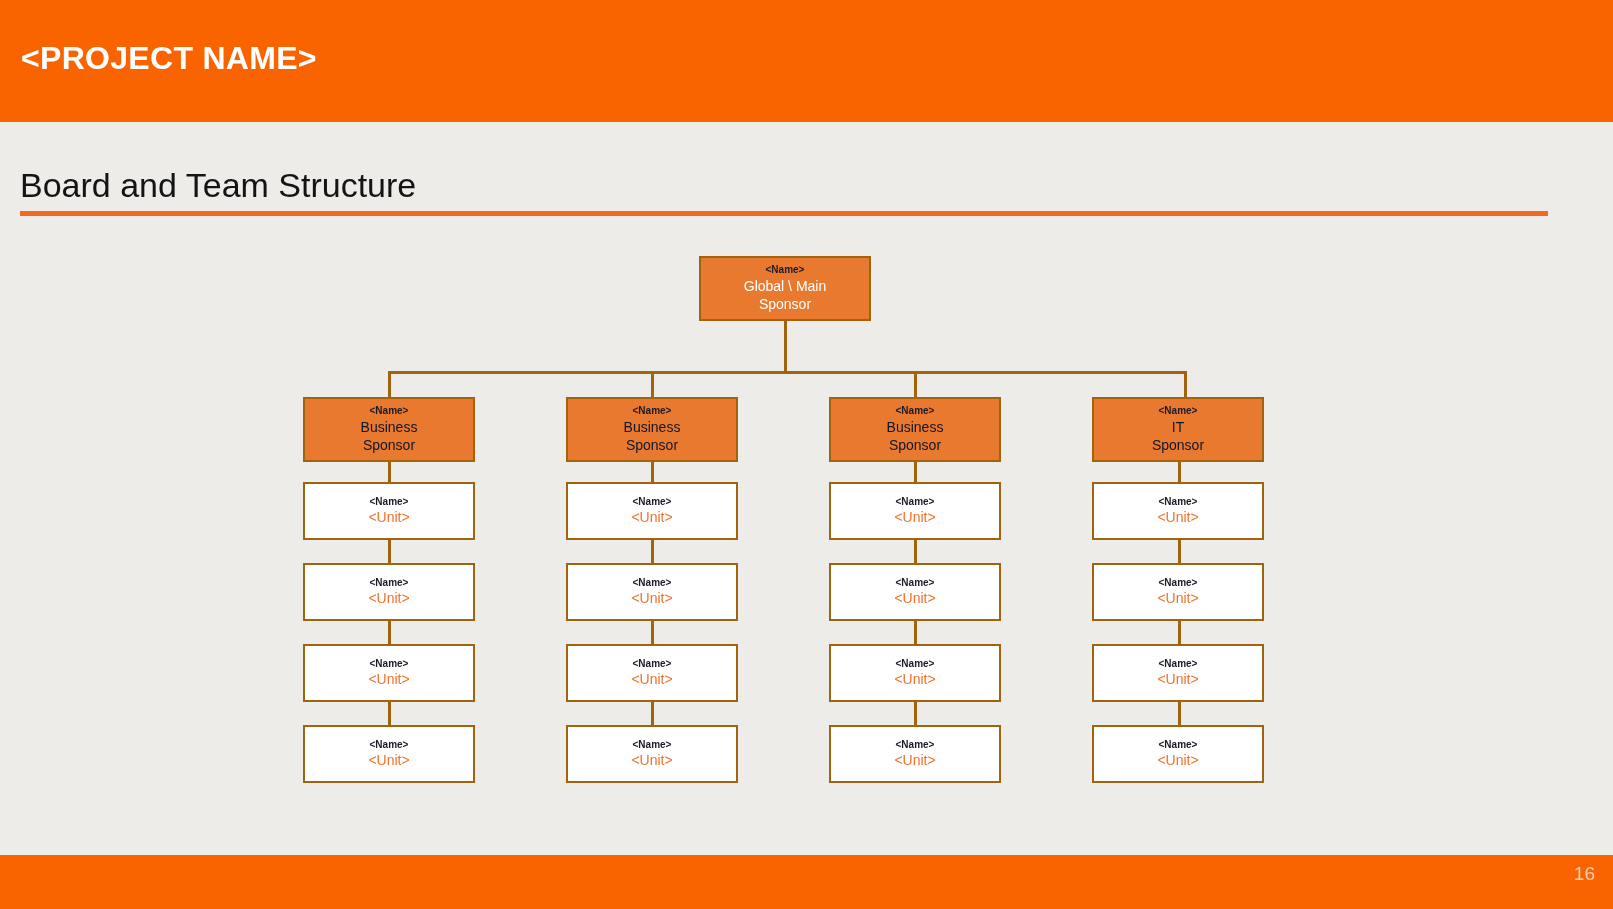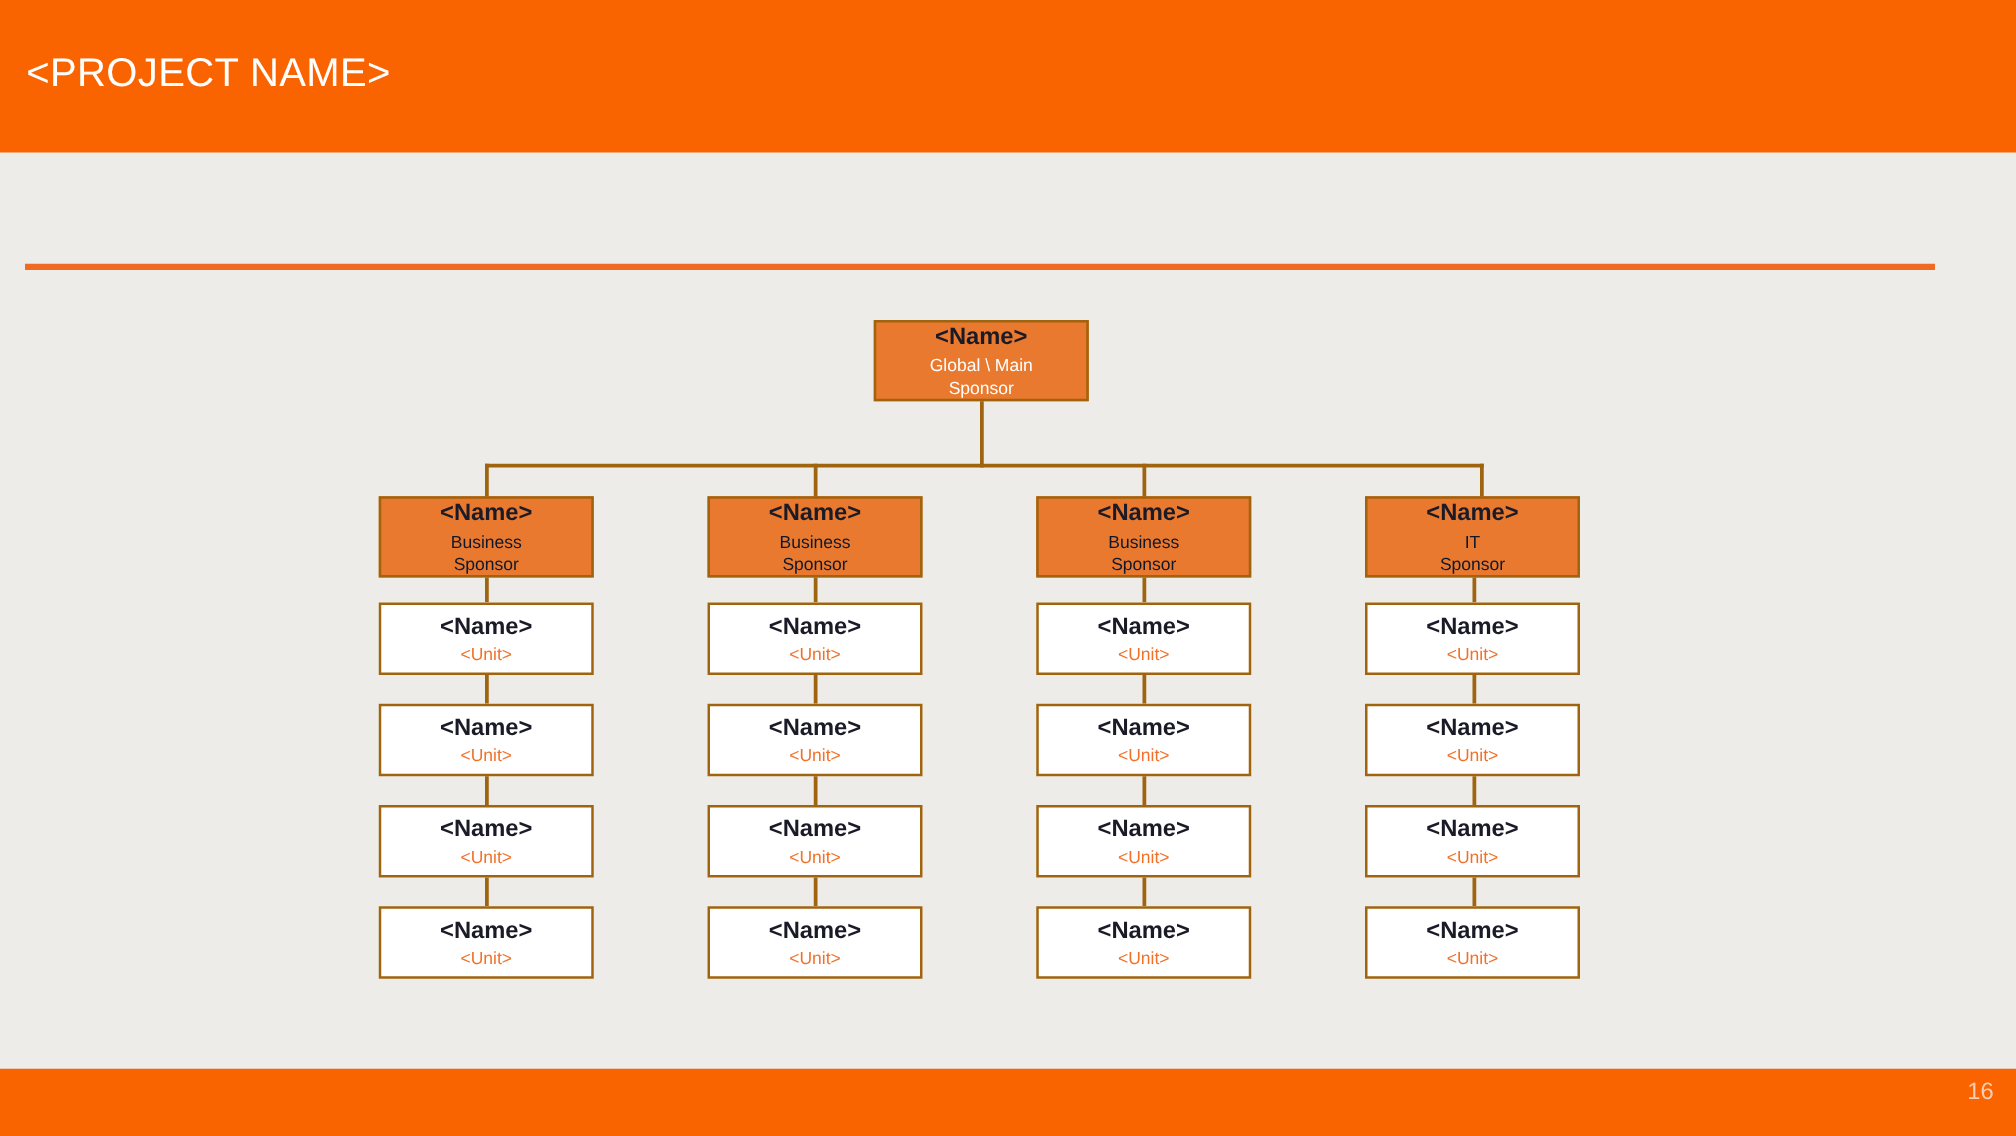--- a/index.html
+++ b/index.html
@@ -11,21 +11,21 @@
   }
   .slide { position: relative; width: 1613px; height: 909px; background: #edece8; }
 
   
   .header-bar {
     position: absolute; left: 0; top: 0; width: 1613px; height: 122px;
     background: #fa6400;
   }
   .project-title {
     position: absolute; left: 21px; top: 40px;
-    font-size: 32px; font-weight: normal; color: #ffffff;
+    font-size: 32px; font-weight: bold; color: #ffffff;
     letter-spacing: 0.3px; white-space: nowrap;
   }
 
   
   .slide-title {
     position: absolute; left: 20px; top: 166px;
     font-size: 34px; font-weight: normal; color: #141414;
     white-space: nowrap;
   }
   .title-rule {
@@ -37,21 +37,21 @@
   .chart { position: absolute; left: 0; top: 0; width: 1613px; height: 909px; }
 
   .node {
     position: absolute;
     border: 2px solid #a0630e;
     text-align: center;
     display: flex; flex-direction: column; justify-content: center;
     line-height: 1.33;
   }
   .node .n-name {
-    font-size: 19px; font-weight: bold; color: #1b1b28;
+    font-size: 10px; font-weight: bold; color: #1b1b28;
   }
   .node .n-role {
     font-size: 14px; font-weight: normal;
   }
 
   .node.root {
     background: #e8792e;
     left: 699px; top: 256px; width: 172px; height: 65px;
   }
   .node.root .n-role { color: #ffffff; }
@@ -84,20 +84,21 @@
   }
 </style>
 </head>
 <body>
 
 <div class="slide">
 
   <div class="header-bar"></div>
   <div class="project-title">&lt;PROJECT NAME&gt;</div>
 
+  <div class="slide-title">Board and Team Structure</div>
   <div class="title-rule"></div>
 
   <div class="chart">
 
     <div class="node root">
       <span class="n-name">&lt;Name&gt;</span>
       <span class="n-role">Global \ Main</span>
       <span class="n-role">Sponsor</span>
     </div>
 

